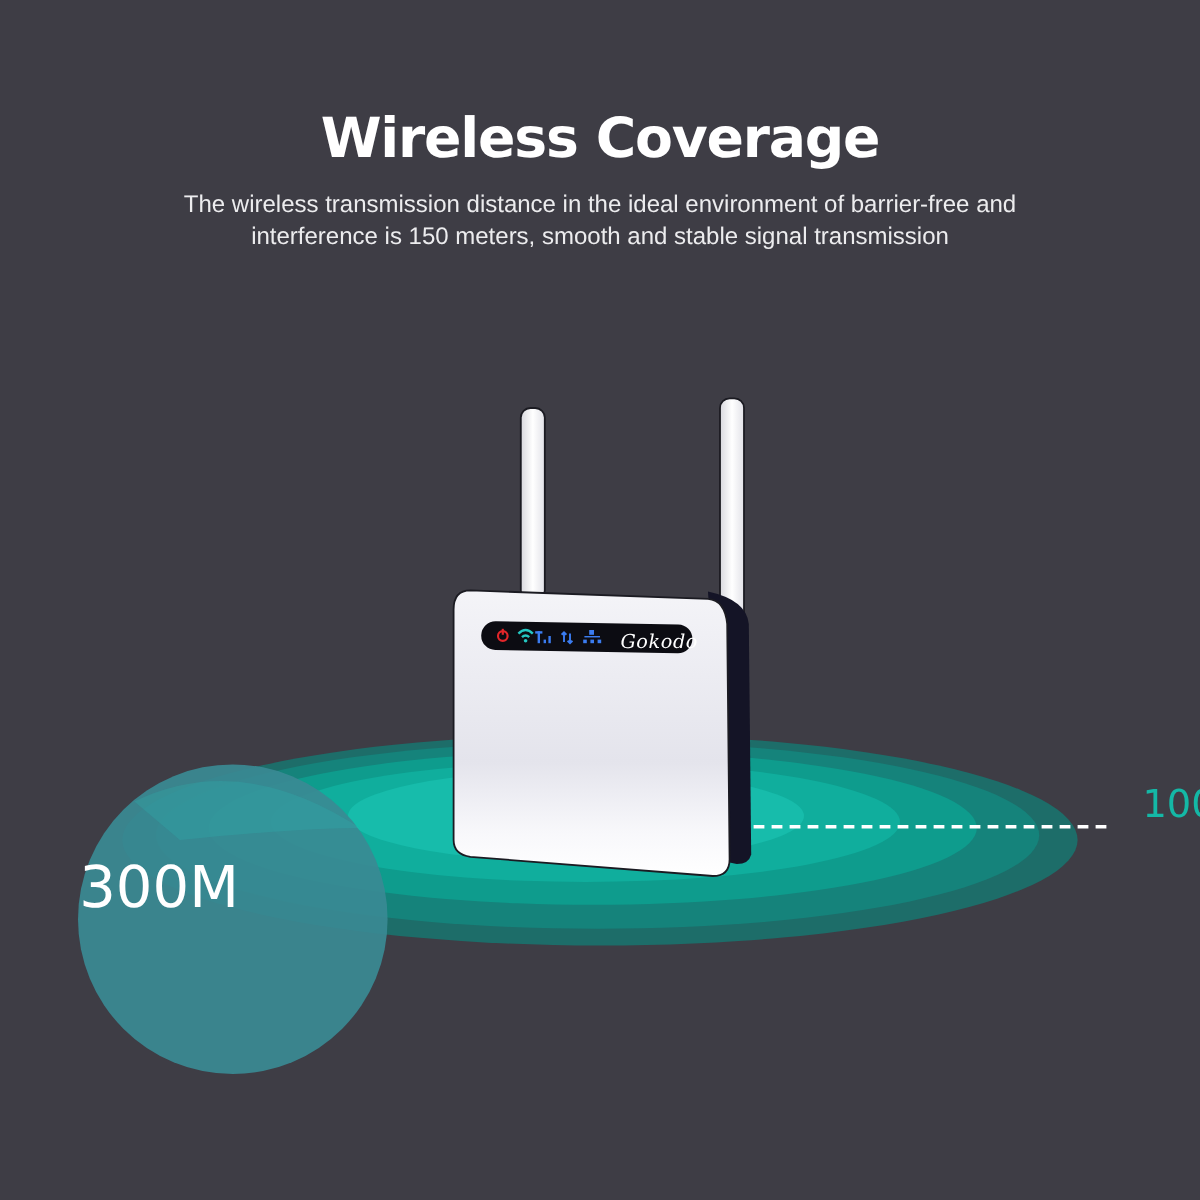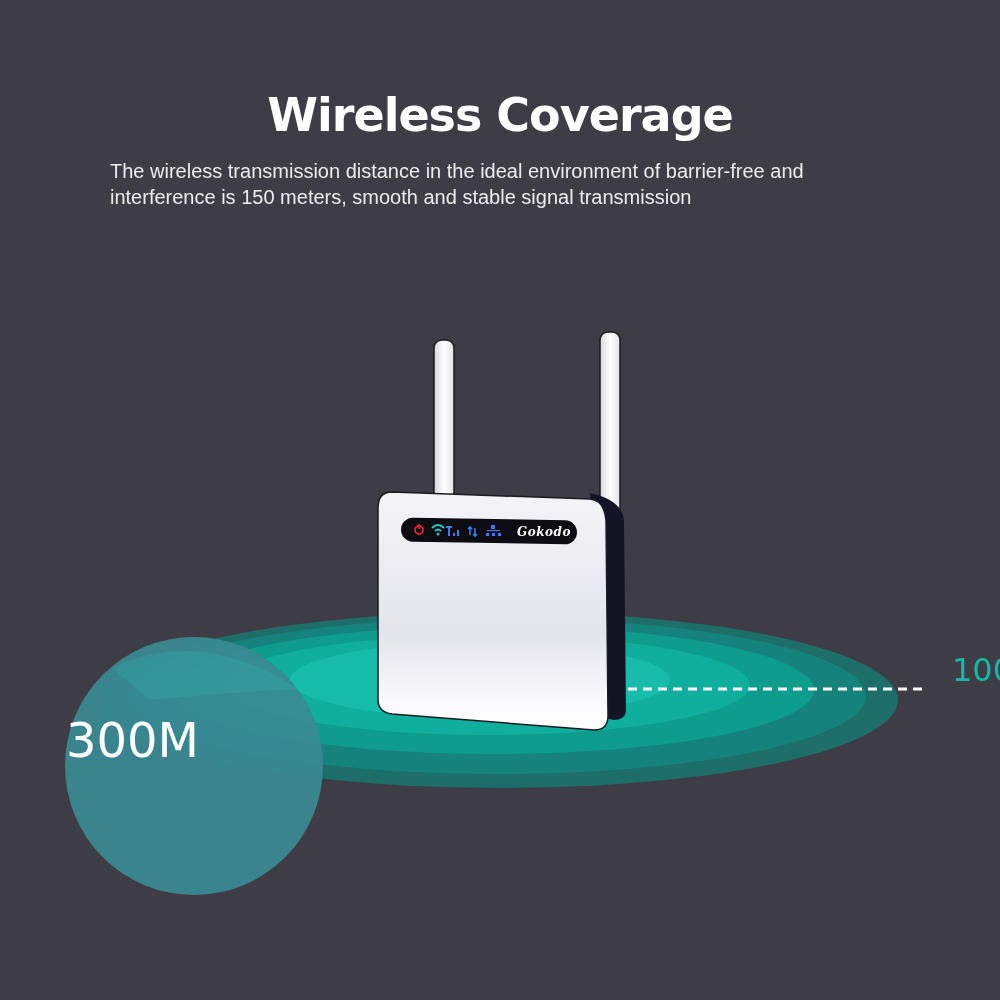--- a/index.html
+++ b/index.html
@@ -11,21 +11,21 @@
     }
     .title {
       position: absolute; left: 0; top: 80px; width: 1000px;
       text-align: center; color: #ffffff;
       font-family: "DejaVu Sans", sans-serif;
       font-weight: bold; font-size: 46px; letter-spacing: -1px;
       line-height: 70px;
     }
     .subtitle {
       position: absolute; left: 110px; top: 158px; width: 780px;
-      text-align: left; color: #ececee;
+      text-align: center; color: #ececee;
       font-family: "Liberation Sans", sans-serif;
       font-size: 20px; line-height: 26px;
     }
     .stage { position: absolute; left: 0; top: 0; width: 1000px; height: 1000px; }
     svg.waves { position: absolute; left: 0; top: 0; }
     .dist-label {
       position: absolute; left: 952px; top: 652px;
       color: #14b8a6; font-size: 32px; line-height: 36px;
       font-family: "DejaVu Sans", sans-serif;
     }
@@ -36,22 +36,22 @@
     .badge-big {
       font-family: "DejaVu Sans", sans-serif;
       font-size: 48px; line-height: 56px; font-weight: normal;
     }
     .badge-small {
       font-family: "Liberation Sans", sans-serif;
       font-size: 15px; line-height: 22px; margin-top: 4px; color: #f0f4f4;
     }
     .brand {
       position: absolute; left: 517px; top: 525px;
-      font-family: "DejaVu Serif", serif; font-style: italic; font-weight: bold;
-      color: #ffffff; font-size: 12px; letter-spacing: 0.5px;
+      font-family: "DejaVu Serif", serif; font-style: italic; font-weight: normal;
+      color: #ffffff; font-size: 16px; letter-spacing: 0.5px;
     }
   </style>
 </head>
 <body>
 
 <div class="title">Wireless Coverage</div>
 <div class="subtitle">The wireless transmission distance in the ideal environment of barrier-free and interference is 150 meters, smooth and stable signal transmission</div>
 
 <div class="stage">
   <svg class="waves" width="1000" height="1000" viewBox="0 0 1000 1000">

